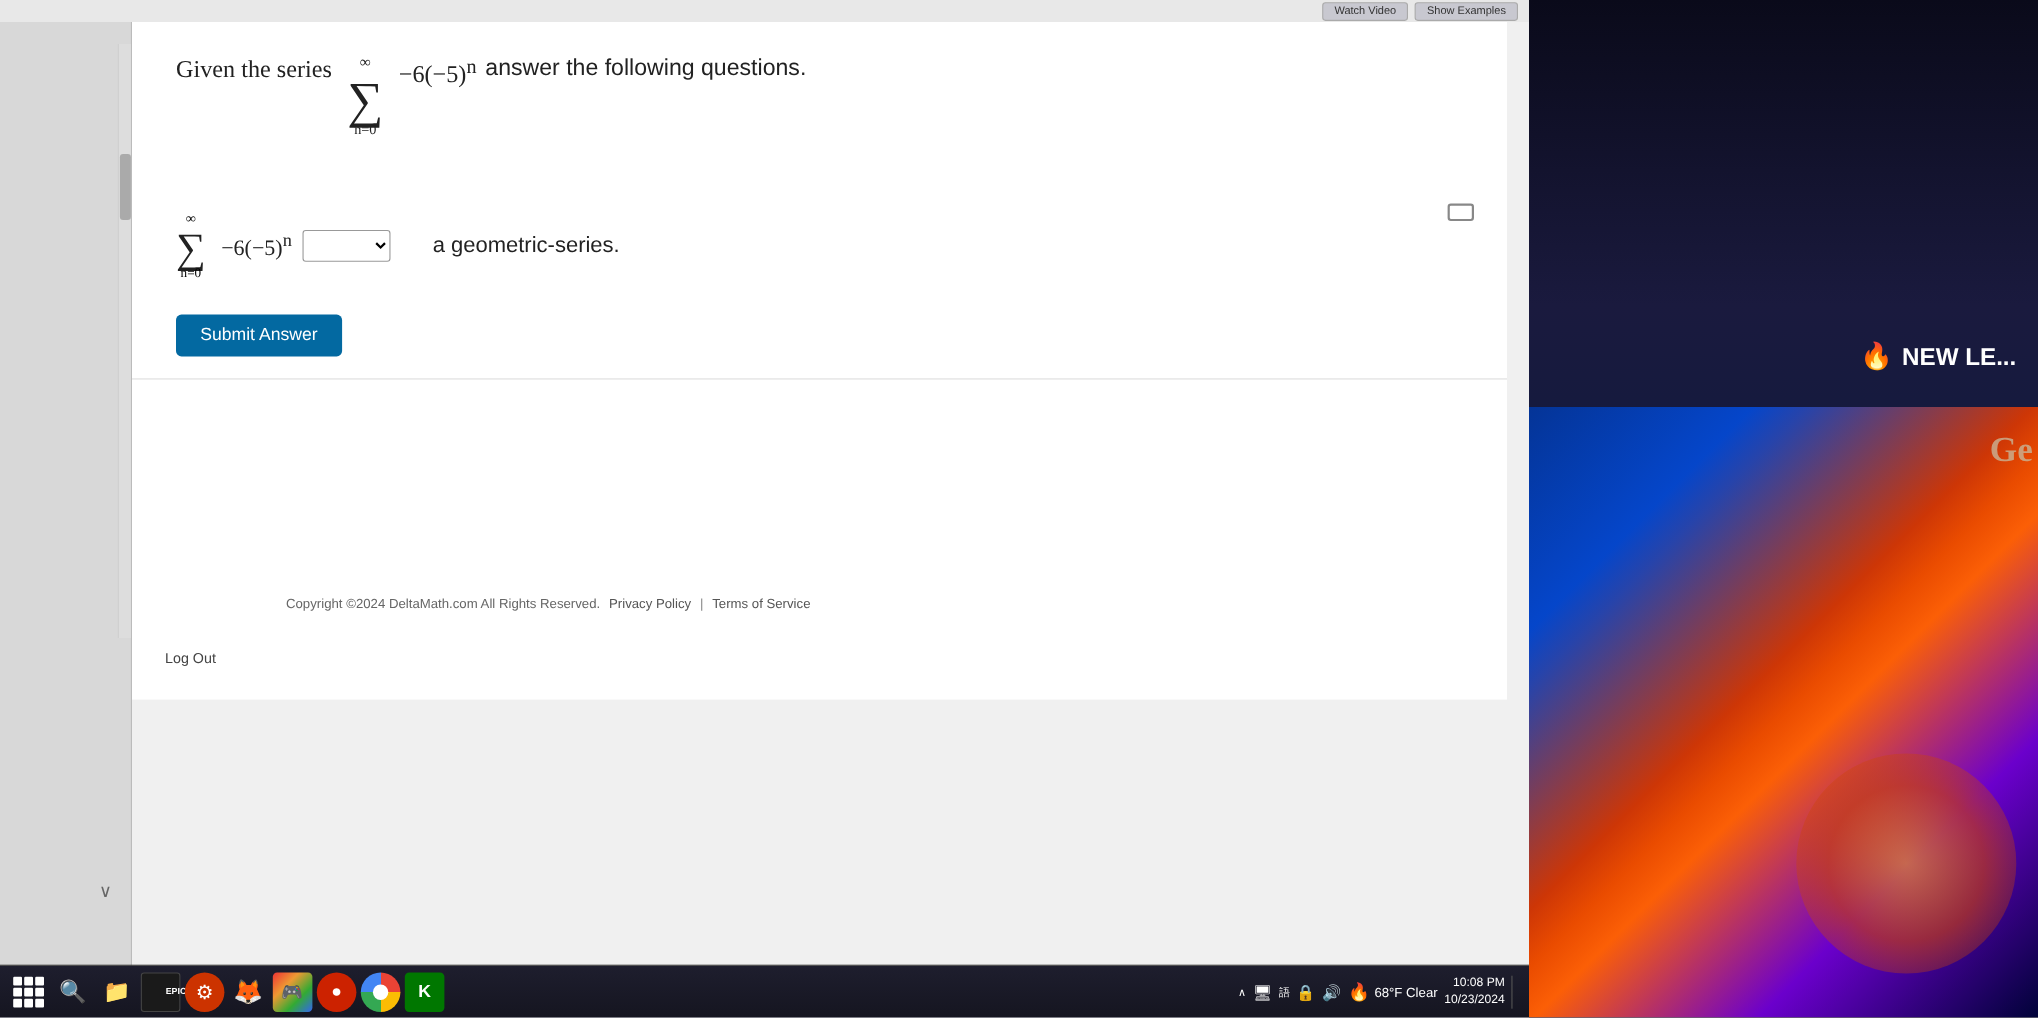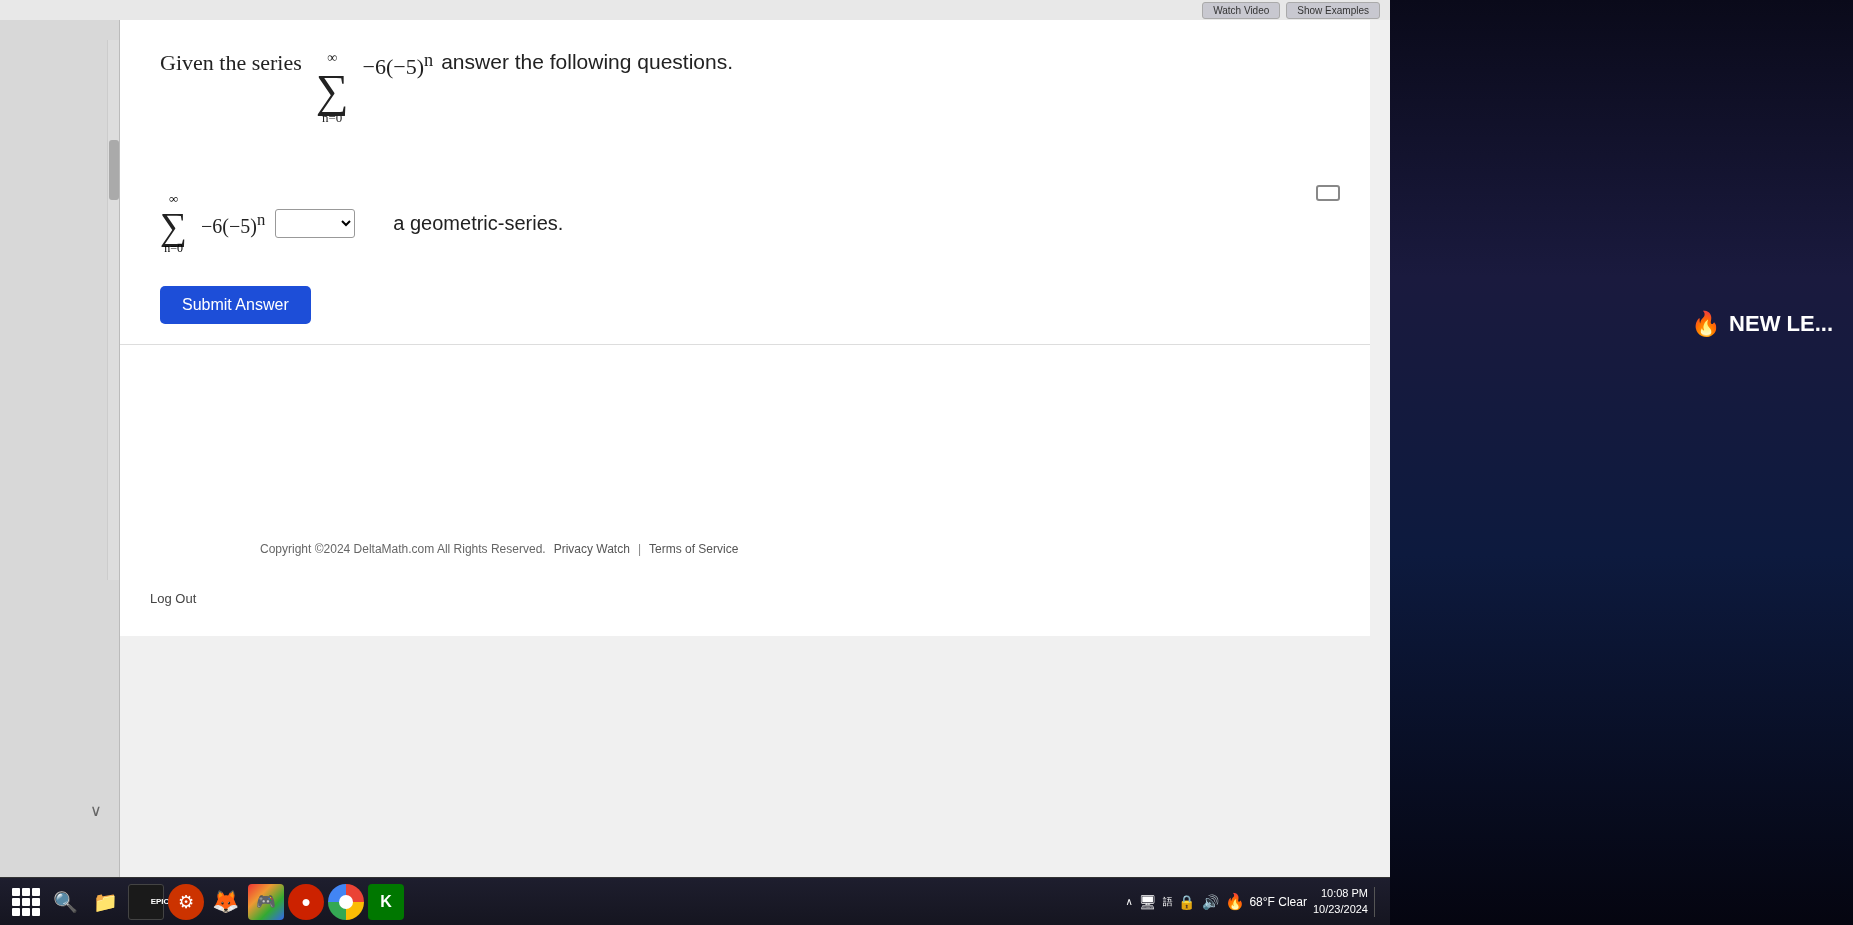--- a/index.html
+++ b/index.html
@@ -136,21 +136,21 @@
     .answer-suffix {
       font-size: 20px;
       font-family: Arial, sans-serif;
       color: #222;
     }
 
     
     .submit-btn {
       margin-top: 30px;
       margin-left: 40px;
-      background: #1d4ed8;
+      background: #0369a1;
       color: white;
       border: none;
       border-radius: 5px;
       padding: 10px 22px;
       font-size: 16px;
       font-family: Arial, sans-serif;
       cursor: pointer;
       font-weight: 500;
     }
 
@@ -419,21 +419,21 @@
     </div>
 
     
     <button class="submit-btn">Submit Answer</button>
 
     <div class="divider"></div>
 
     
     <div class="footer">
       <span style="font-family: Arial, sans-serif; font-size:12px; color:#666;">Copyright ©2024 DeltaMath.com All Rights Reserved.</span>
-      <a class="footer-link">Privacy Watch</a>
+      <a class="footer-link">Privacy Policy</a>
       <span style="color:#888;">|</span>
       <a class="footer-link">Terms of Service</a>
     </div>
 
     
     <button class="logout-btn">Log Out</button>
   </div>
 
   <div class="taskbar">
 
@@ -512,13 +512,20 @@
   </div>
 
 </div>
 
 <div class="right-overlay">
   <div class="new-league-badge">
     <span class="badge-fire">🔥</span>
     <span>NEW LE...</span>
   </div>
 
+  <div class="game-image">
+
+    <div style="position:absolute;top:0;left:0;width:100%;height:100%;background:linear-gradient(135deg, #003399 0%, #0044cc 20%, #cc3300 45%, #ff6600 55%, #6600cc 75%, #000033 100%); opacity:0.85;"></div>
+    <div style="position:absolute;bottom:40px;right:20px;width:200px;height:200px;background:radial-gradient(circle, #ffaa00, #cc4400, transparent);opacity:0.6;border-radius:50%;"></div>
+
+    <div style="position:absolute;top:20px;right:5px;font-size:32px;font-weight:bold;color:rgba(200,180,150,0.8);font-family:serif;">Ge</div>
+  </div>
 </div>
 
 </body></html>

